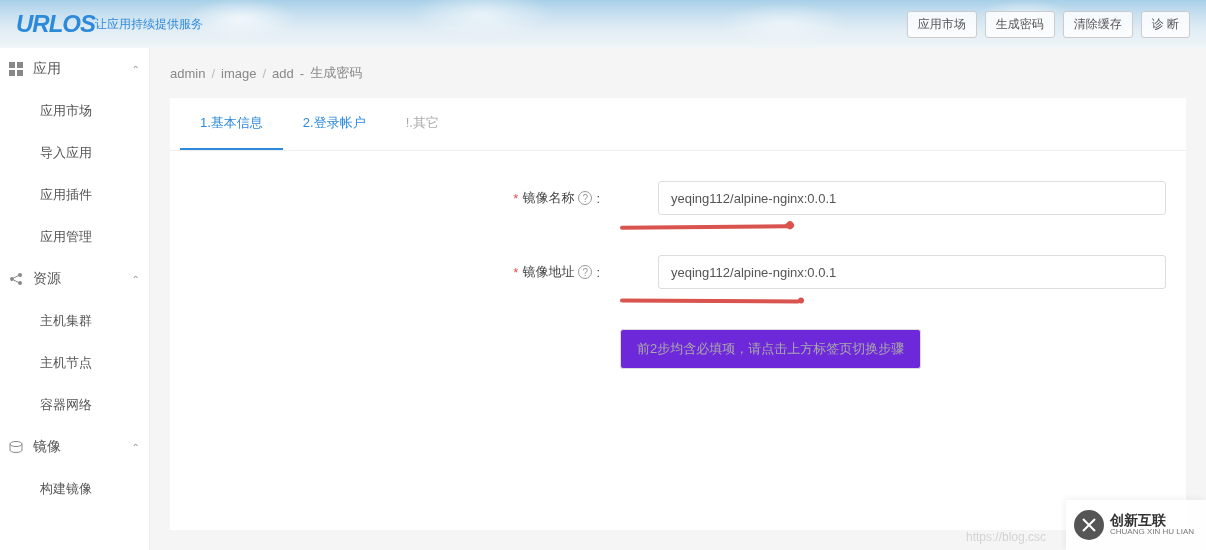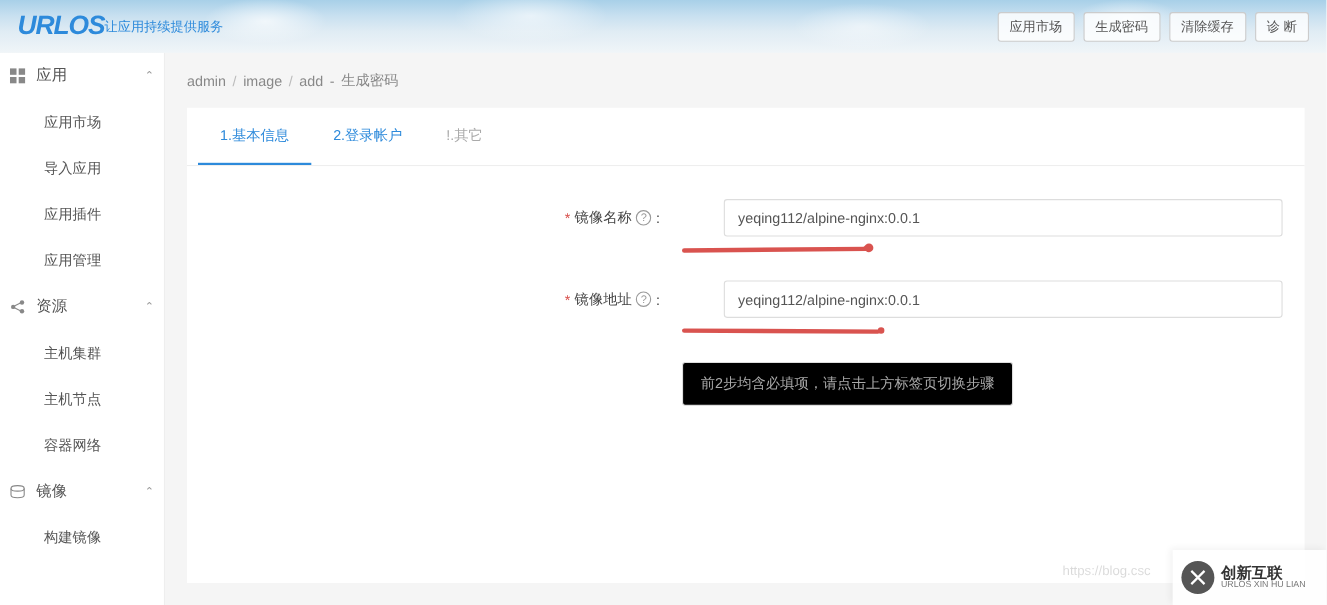--- a/index.html
+++ b/index.html
@@ -144,26 +144,26 @@
     .underline-mark.m2 { left: 430px; width: 180px; transform: rotate(0.3deg); }
     .underline-mark.m2::after { content: ''; position: absolute; right: -4px; top: -2px; width: 6px; height: 6px; background: #d9534f; border-radius: 50%; }
     
     .hint-btn {
       margin-left: 430px;
       padding: 10px 16px;
       border: 1px solid #ddd;
       border-radius: 3px;
       font-size: 13px;
       color: #aaa;
-      background: #000000;
+      background: #6d28d9;
     }
     
     .watermark-text {
       position: absolute;
-      bottom: 24px;
+      bottom: 6px;
       right: 160px;
       font-size: 12px;
       color: rgba(0,0,0,0.15);
     }
     .watermark-logo {
       position: absolute;
       bottom: 0;
       right: 0;
       width: 140px;
       height: 50px;
@@ -299,15 +299,15 @@
 
 <div class="watermark-text">https://blog.csc</div>
 <div class="watermark-logo">
   <div class="wm-icon">
     <svg width="18" height="18" viewBox="0 0 18 18">
         <path d="M3 3 L15 15 M15 3 L3 15" stroke="#fff" stroke-width="2"></path>
       </svg>
   </div>
   <div>
     <div class="wm-text-cn">创新互联</div>
-    <div class="wm-text-en">URLOS XIN HU LIAN</div>
+    <div class="wm-text-en">CHUANG XIN HU LIAN</div>
   </div>
 </div>
 
 </body></html>

